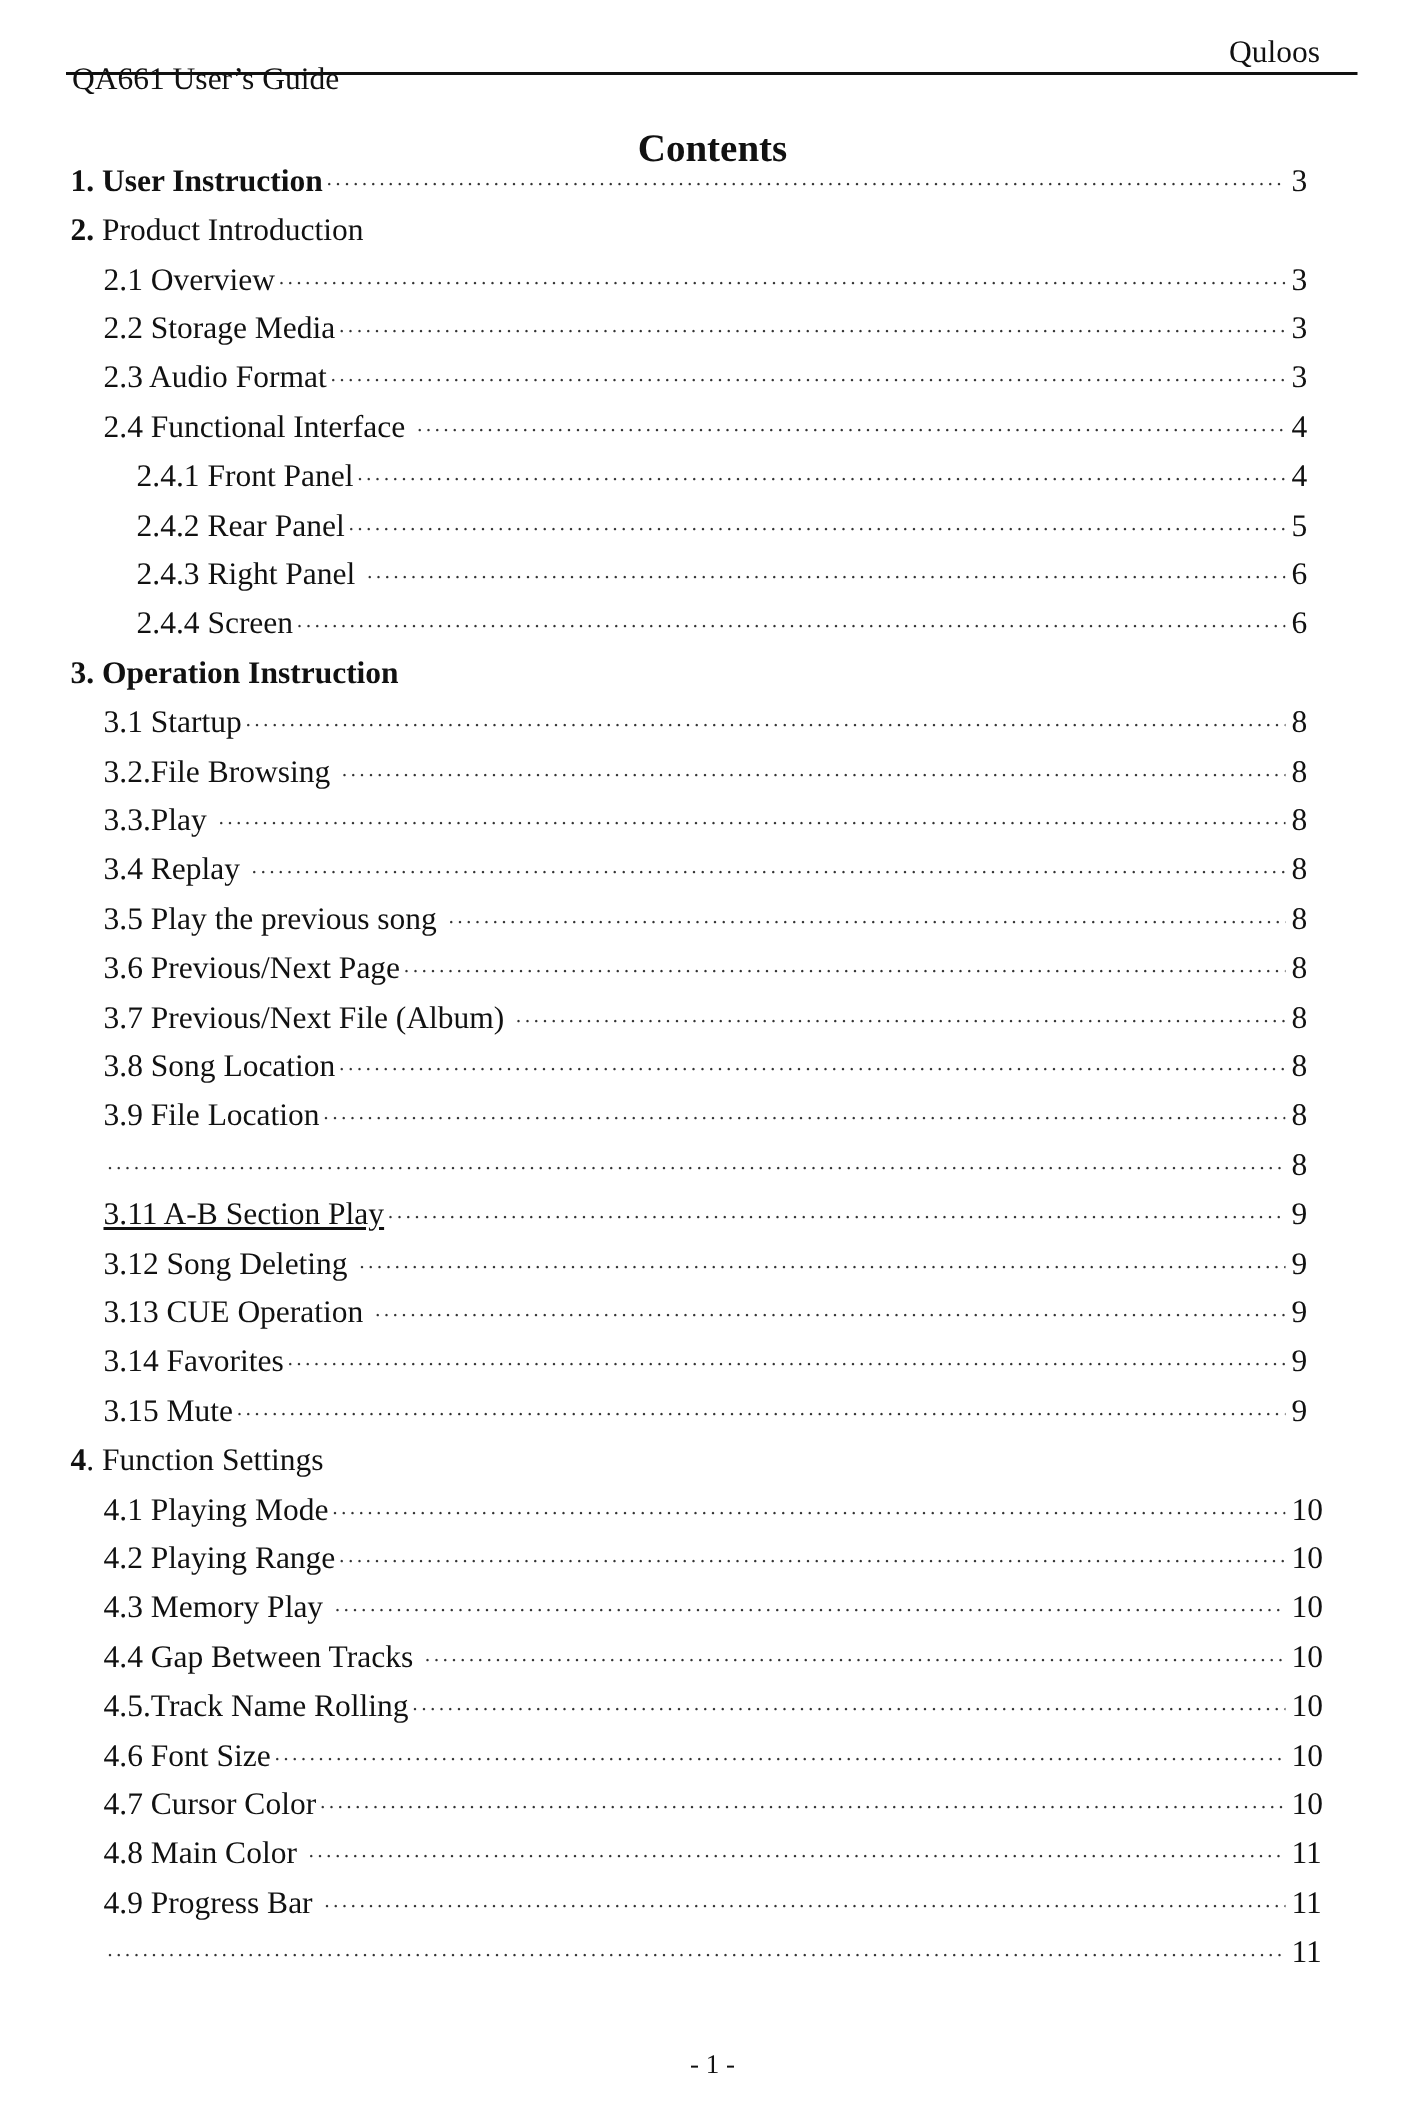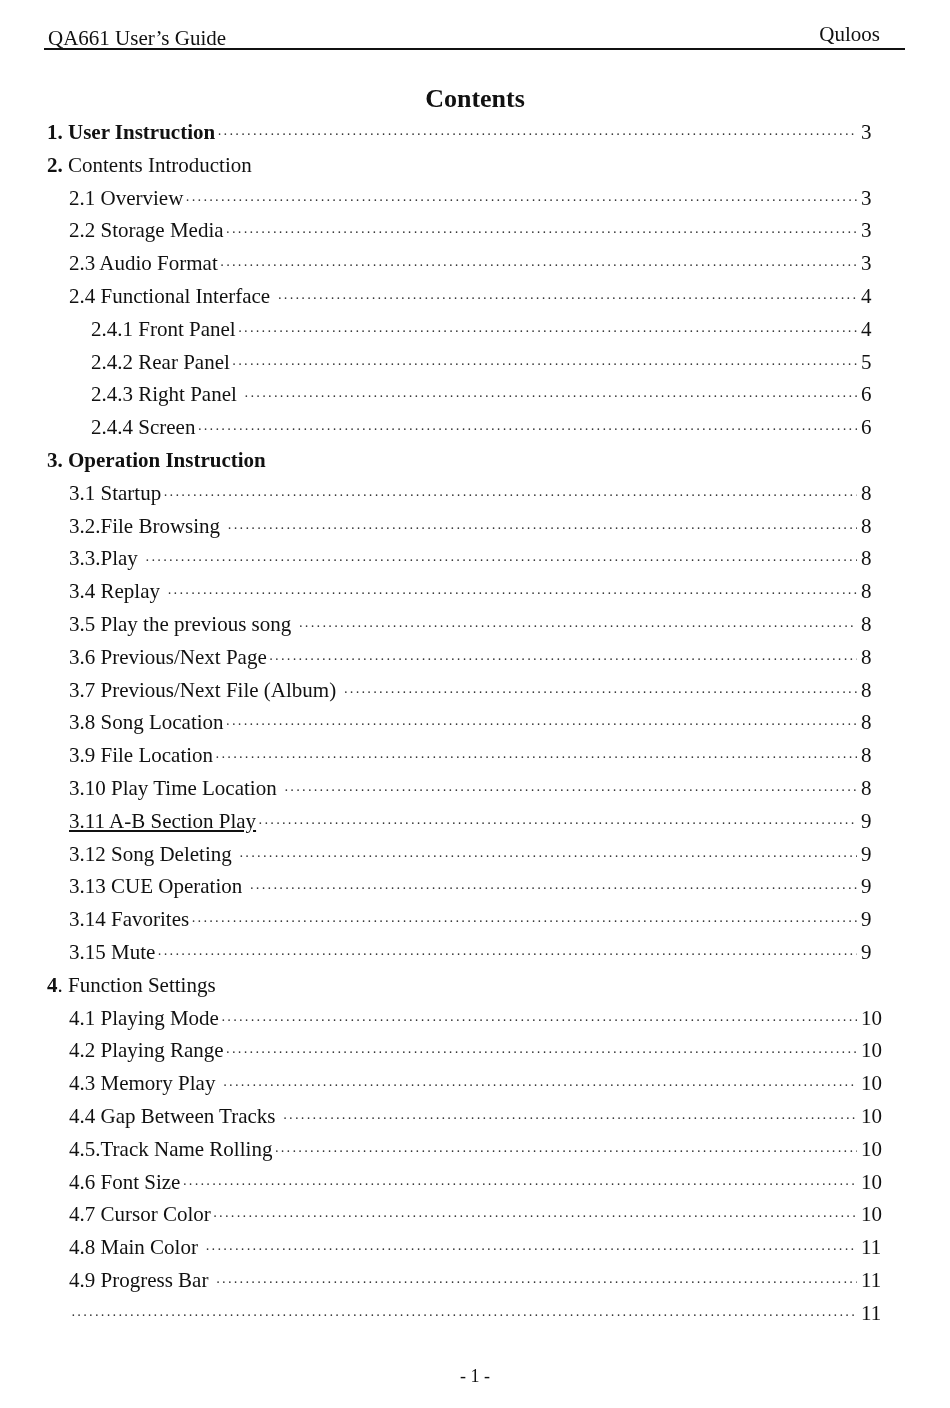--- a/index.html
+++ b/index.html
@@ -1,24 +1,24 @@
 <!DOCTYPE html>
 <html><head>
 <meta charset="utf-8">
 <style>
   html, body { margin: 0; padding: 0; background: #ffffff; }
   body { width: 950px; height: 1408px; position: relative; overflow: hidden;
          font-family: "Liberation Serif", "DejaVu Serif", serif; color: #111; }
   .header { position: absolute; left: 44px; top: 20px; width: 861px; height: 28px;
             border-bottom: 2px solid #111; }
-  .header .left { position: absolute; left: 4px; top: 6px; font-size: 21px; }
+  .header .left { position: absolute; left: 4px; top: 20px; font-size: 21px; }
   .header .right { position: absolute; right: 25px; top: 2px; font-size: 21px; }
   .title { position: absolute; left: 0; width: 950px; top: 84px; text-align: center;
            font-size: 26px; font-weight: bold; }
-  .toc { position: absolute; left: 47px; top: 116px; width: 840px; }
+  .toc { position: absolute; left: 47px; top: 104px; width: 840px; }
   .row { height: 32.8px; line-height: 32.8px; font-size: 21px; position: relative;
          display: flex; align-items: baseline; white-space: nowrap; }
   .row.l1 { padding-left: 0; }
   .row.l2 { padding-left: 22px; }
   .row.l3 { padding-left: 44px; }
   .row .num { font-weight: bold; }
   .row.bold .label { font-weight: bold; }
   .row .leader { flex: 1; overflow: hidden; margin: 0 4px 0 2px; color: #333; font-size: 14px;
                  letter-spacing: 1.2px; }
   .row .leader::before { content: "································································································································································"; }
@@ -35,21 +35,21 @@
 
 <div class="title">Contents</div>
 
 <div class="toc" id="toc">
     <div class="row l1 bold">
       <span><span class="num">1.</span><span class="label" style="white-space: pre;"> User Instruction</span></span>
       <span class="leader"></span>
       <span class="page">3</span>
     </div>
     <div class="row l1 nopage">
-      <span><span class="num">2.</span><span class="label" style="white-space: pre;"> Contents Introduction</span></span>
+      <span><span class="num">2.</span><span class="label" style="white-space: pre;"> Product Introduction</span></span>
     </div>
     <div class="row l2">
       <span><span class="label" style="white-space: pre;">2.1 Overview</span></span>
       <span class="leader"></span>
       <span class="page">3</span>
     </div>
     <div class="row l2">
       <span><span class="label" style="white-space: pre;">2.2 Storage Media</span></span>
       <span class="leader"></span>
       <span class="page">3</span>
@@ -126,21 +126,20 @@
       <span><span class="label" style="white-space: pre;">3.8 Song Location</span></span>
       <span class="leader"></span>
       <span class="page">8</span>
     </div>
     <div class="row l2">
       <span><span class="label" style="white-space: pre;">3.9 File Location</span></span>
       <span class="leader"></span>
       <span class="page">8</span>
     </div>
     <div class="row l2">
-      <span><span class="label" style="white-space: pre;">3.10 Play Time Location </span></span>
       <span class="leader"></span>
       <span class="page">8</span>
     </div>
     <div class="row l2">
       <span><span class="label" style="white-space: pre; text-decoration: underline;">3.11 A-B Section Play</span></span>
       <span class="leader"></span>
       <span class="page">9</span>
     </div>
     <div class="row l2">
       <span><span class="label" style="white-space: pre;">3.12 Song Deleting </span></span>

